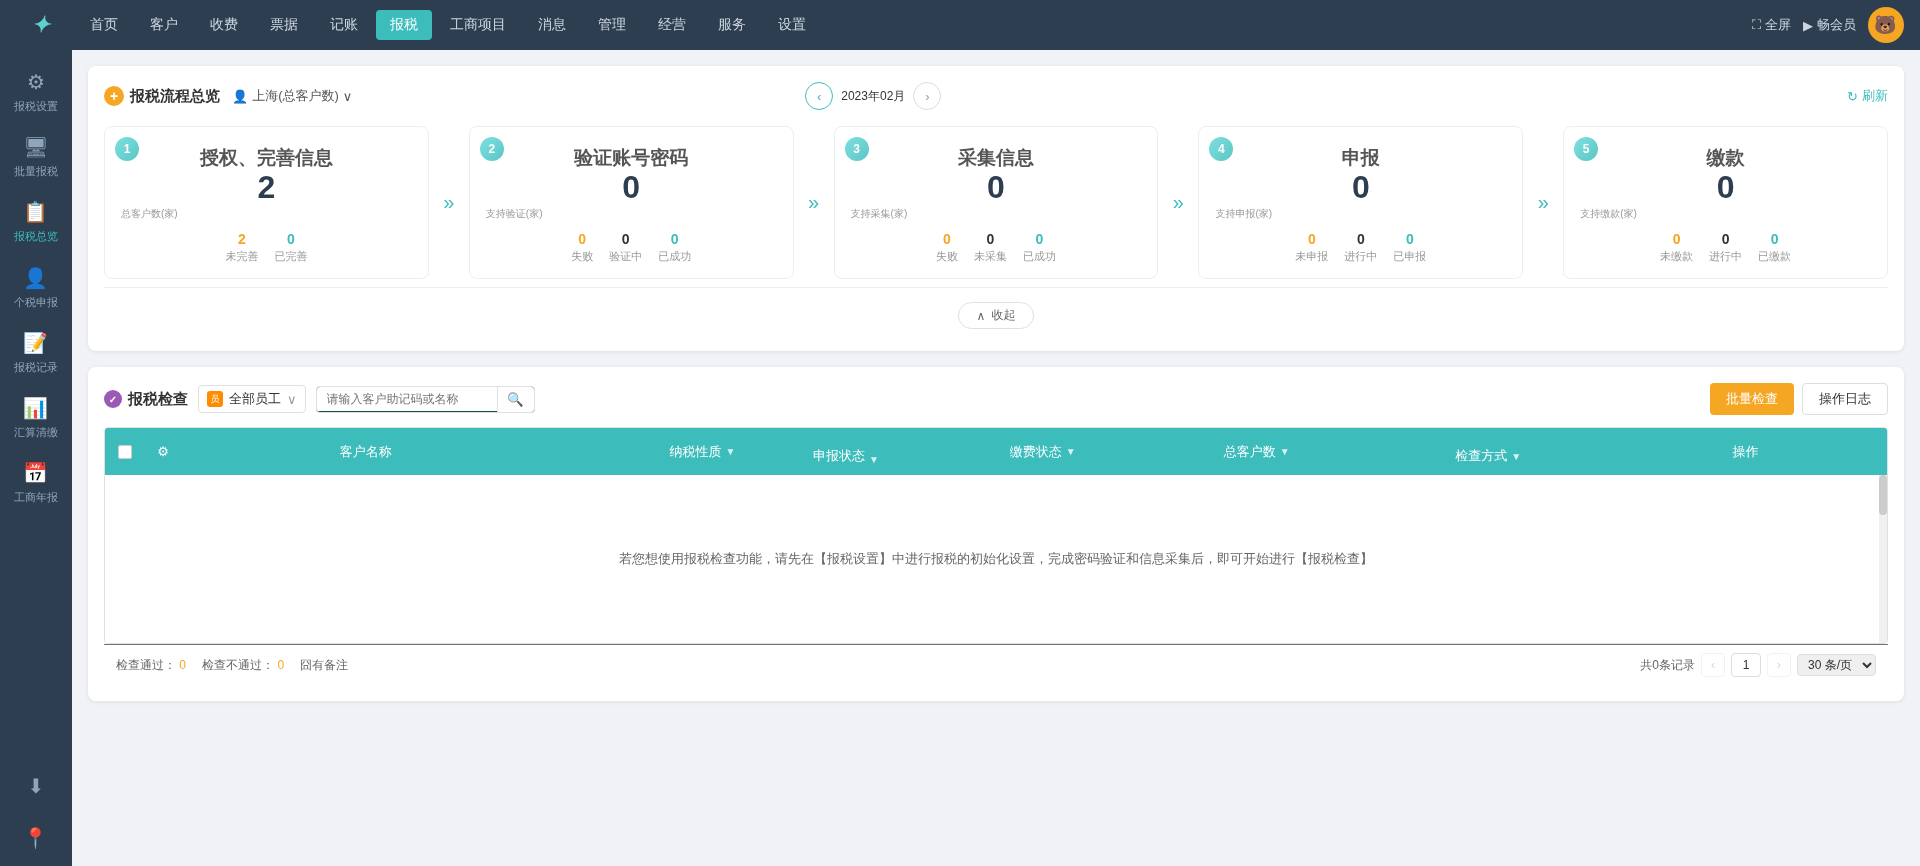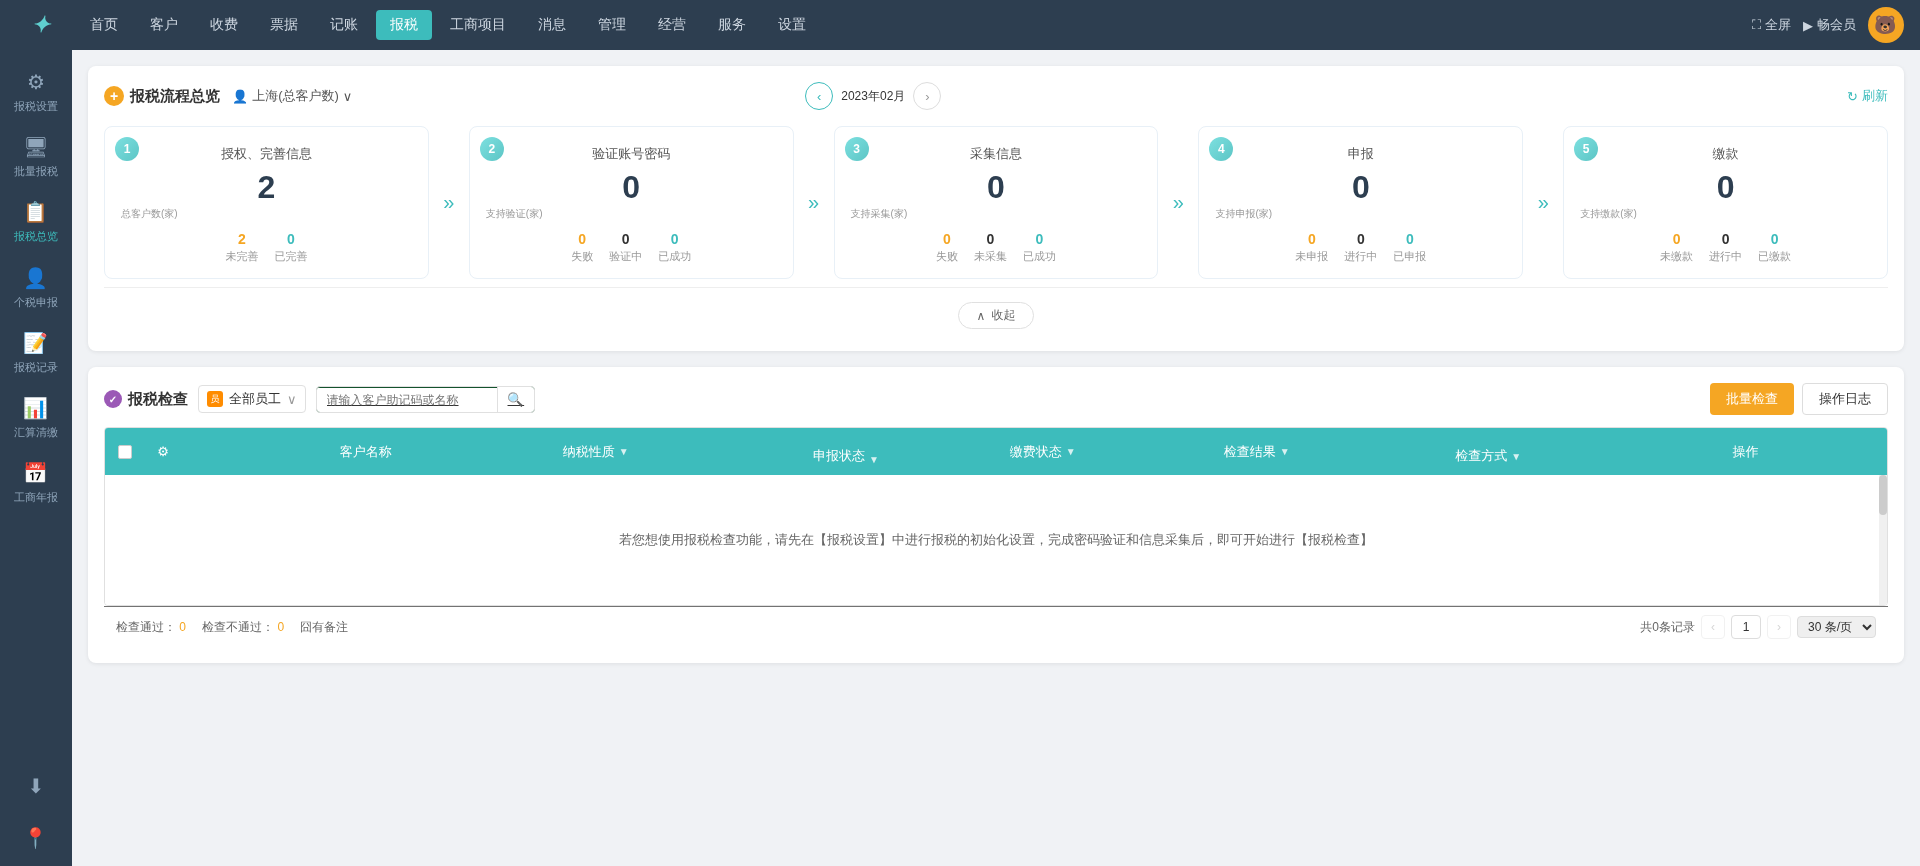--- a/index.html
+++ b/index.html
@@ -207,24 +207,24 @@
       top: 10px; left: 10px;
       width: 24px; height: 24px;
       background: linear-gradient(135deg, #7de0e0, #5cc5c5);
       border-radius: 50%;
       color: #fff;
       display: flex; align-items: center; justify-content: center;
       font-size: 12px; font-weight: bold;
     }
     .step-title {
       text-align: center;
-      font-size: 13px;
+      font-size: 19px;
       color: #555;
-      margin-bottom: 8px;
       padding-top: 4px;
+      font-weight: bold;
     }
     .step-count {
       text-align: center;
       font-size: 32px;
       font-weight: bold;
       color: #2d3e50;
       line-height: 1;
       margin-bottom: 4px;
     }
     .step-sub {
@@ -287,26 +287,25 @@
       min-width: 100px;
     }
     .emp-icon {
       width: 16px; height: 16px;
       background: #ff8c00;
       border-radius: 3px;
       display: flex; align-items: center; justify-content: center;
       color: #fff; font-size: 9px;
     }
     .search-box {
-      display: flex; align-items: flex-end;
+      display: flex; align-items: flex-start;
       border: 1px solid #e0e0e0;
       border-radius: 4px;
       overflow: hidden;
       background: #14532d;
-      text-decoration: underline;
     }
     .search-input {
       border: none; outline: none;
       padding: 5px 10px;
       font-size: 12px;
       width: 180px;
       color: #999;
     }
     .search-btn {
       padding: 5px 10px;
@@ -352,21 +351,21 @@
     }
     .th {
       padding: 10px 12px;
       font-size: 13px;
       font-weight: 500;
       display: flex; align-items: center; gap: 4px;
     }
     .th-checkbox { width: 40px; justify-content: center; flex-shrink: 0; }
     .th-gear { width: 36px; justify-content: center; flex-shrink: 0; }
     .th-name { flex: 2; justify-content: center; }
-    .th-tax { flex: 1; justify-content: flex-start; }
+    .th-tax { flex: 1; justify-content: flex-end; }
     .th-declare { flex: 1; justify-content: center; align-items: flex-end; }
     .th-pay { flex: 1; justify-content: center; }
     .th-result { flex: 1.2; justify-content: center; }
     .th-method { flex: 1.2; justify-content: center; margin-top: 9px; }
     .th-action { flex: 1.5; justify-content: center; }
     .filter-icon { font-size: 10px; opacity: 0.8; }
 
     .table-body {
       min-height: 120px;
       position: relative;
@@ -717,33 +716,33 @@
           </div>
           <div class="th th-declare">
             <span>申报状态</span>
             <span class="filter-icon">▼</span>
           </div>
           <div class="th th-pay">
             <span>缴费状态</span>
             <span class="filter-icon">▼</span>
           </div>
           <div class="th th-result">
-            <span>检查结果</span>
+            <span>总客户数</span>
             <span class="filter-icon">▼</span>
           </div>
           <div class="th th-method">
             <span>检查方式</span>
             <span class="filter-icon">▼</span>
           </div>
           <div class="th th-action">
             <span>操作</span>
           </div>
         </div>
 
-        <div class="table-body" style="height: 130px;">
+        <div class="table-body" style="height: 168px;">
           <div class="empty-msg">
             <div>若您想使用报税检查功能，请先在【报税设置】中进行报税的初始化设置，完成密码验证和信息采集后，即可开始进行【报税检查】</div>
           </div>
           <div class="table-scroll">
             <div class="table-scroll-thumb"></div>
           </div>
         </div>
       </div>
 
       <div class="table-footer">

